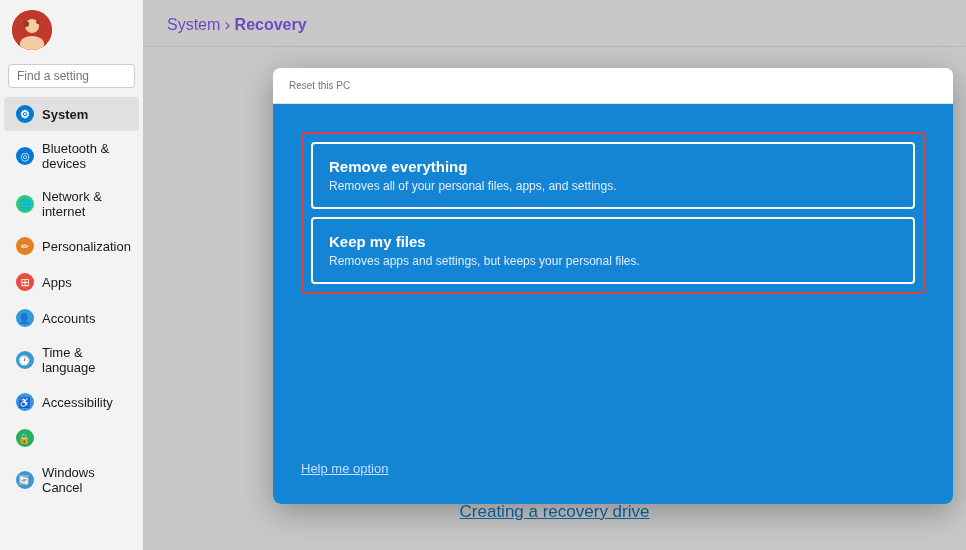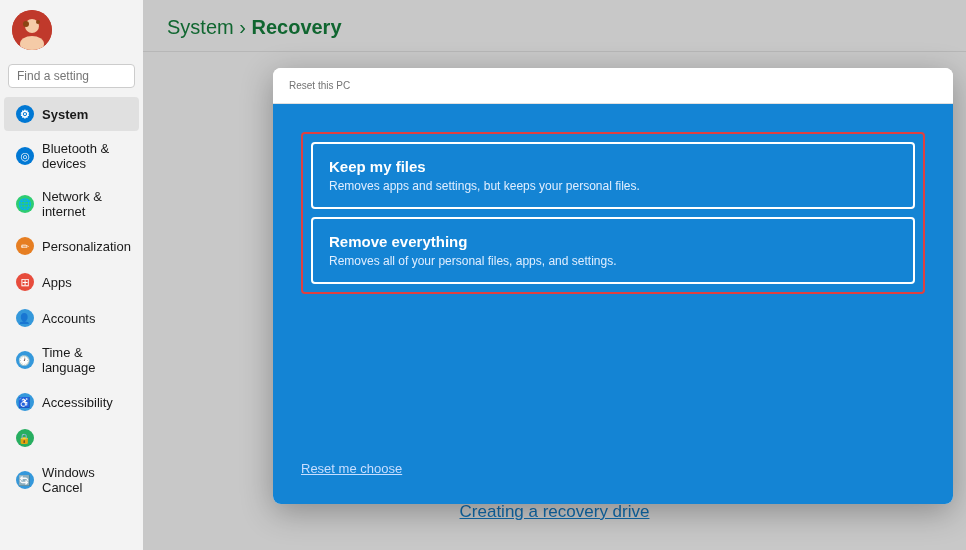--- a/index.html
+++ b/index.html
@@ -88,23 +88,23 @@
     }
 
     
     .header {
       padding: 16px 24px 12px 24px;
       border-bottom: 1px solid #e5e5e5;
       background: #fafafa;
     }
 
     .header-title {
-      font-size: 20px;
+      font-size: 16px;
       font-weight: 300;
-      color: #15803d;
+      color: #8b5cf6;
     }
 
     .header-title strong { font-weight: 700; }
 
     
     .right-panel {
       position: absolute;
       right: 0;
       top: 60px;
       width: 180px;
@@ -338,28 +338,28 @@
 
   <div class="dialog-overlay">
     <div class="dialog">
       <div class="dialog-titlebar">
         <span>Reset this PC</span>
       </div>
       <div class="dialog-body">
 
         <div class="options-container">
           <button class="option-btn">
+            <span class="option-title">Remove everything</span>
+            <span class="option-desc">Removes all of your personal files, apps, and settings.</span>
+          </button>
+          <button class="option-btn">
             <span class="option-title">Keep my files</span>
             <span class="option-desc">Removes apps and settings, but keeps your personal files.</span>
           </button>
-          <button class="option-btn">
-            <span class="option-title">Remove everything</span>
-            <span class="option-desc">Removes all of your personal files, apps, and settings.</span>
-          </button>
         </div>
 
         <div class="dialog-footer">
-          <button class="help-link">Reset me choose</button>
+          <button class="help-link">Help me option</button>
         </div>
       </div>
     </div>
   </div>
 </div>
 
 </body></html>

